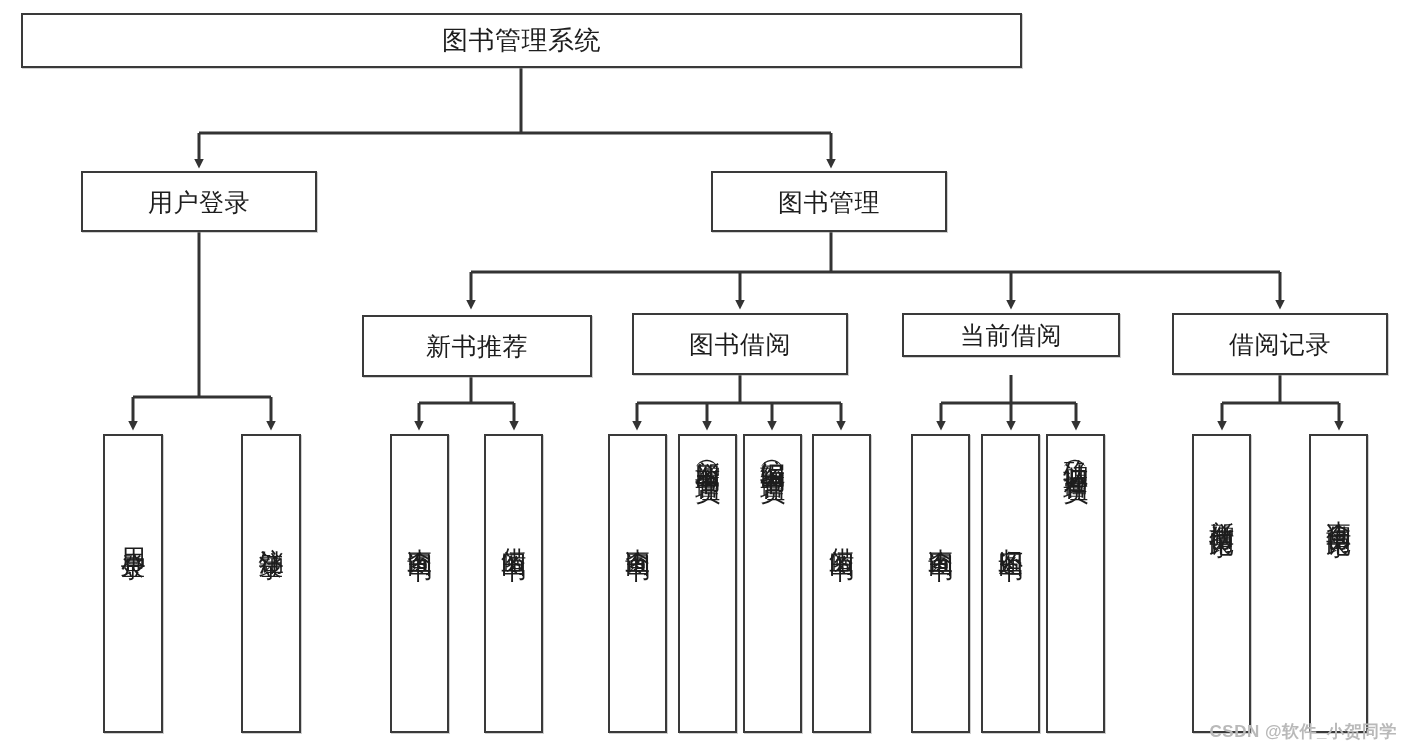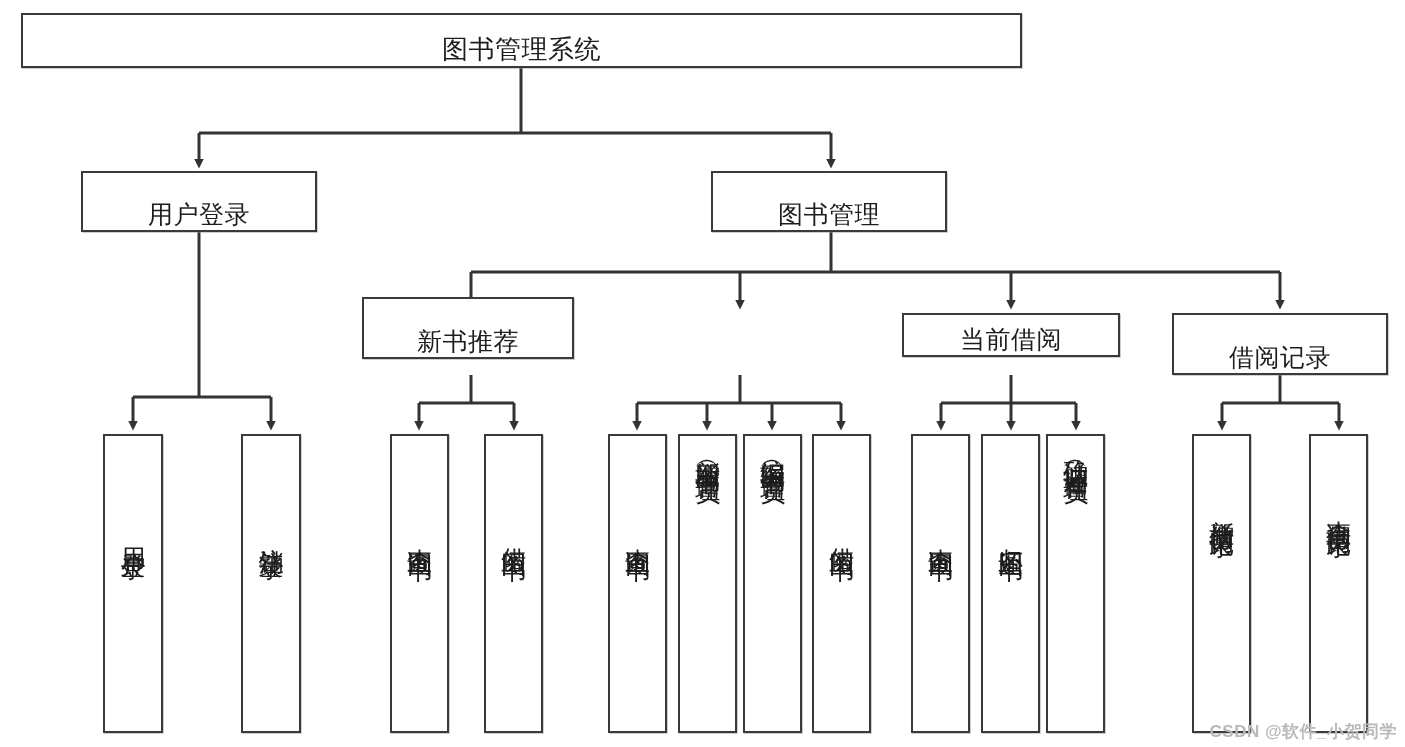--- a/index.html
+++ b/index.html
@@ -13,21 +13,21 @@
   }
   #stage{position:absolute;left:0;top:0;width:1405px;height:747px;}
   #wires{position:absolute;left:0;top:0;width:1405px;height:747px;pointer-events:none;}
 
   .node{
     position:absolute;
     box-sizing:border-box;
     background:#ffffff;
     border:2.5px solid #3a3a3a;
     display:flex;
-    align-items:flex-end;
+    align-items:center;
     justify-content:center;
     box-shadow:1px 1px 0 rgba(150,150,150,.45);
   }
   .node .lbl{
     display:block;
     text-align:center;
     line-height:1.28;
     letter-spacing:.5px;
     color:#1d1d1d;
   }
@@ -119,22 +119,25 @@
     <span class="lbl">图书管理系统</span>
   </div>
 
   <div class="node h-node" style="left:81px;top:171px;width:236px;height:61px;">
     <span class="lbl">用户登录</span>
   </div>
   <div class="node h-node" style="left:711px;top:171px;width:236px;height:61px;">
     <span class="lbl">图书管理</span>
   </div>
 
-  <div class="node h-node" style="left:362px;top:297px;width:212px;height:62px;">
+  <div class="node h-node" style="left:362px;top:315px;width:230px;height:62px;">
     <span class="lbl">新书推荐</span>
+  </div>
+  <div class="node h-node" style="left:632px;top:313px;width:216px;height:62px;">
+    <span class="lbl">图书借阅</span>
   </div>
   <div class="node h-node" style="left:902px;top:313px;width:218px;height:44px;">
     <span class="lbl">当前借阅</span>
   </div>
   <div class="node h-node" style="left:1172px;top:313px;width:216px;height:62px;">
     <span class="lbl">借阅记录</span>
   </div>
 
   <div class="node leaf mid2" style="left:103px;top:434px;width:60px;height:299px;">
     <span class="lbl">用户登录</span>

